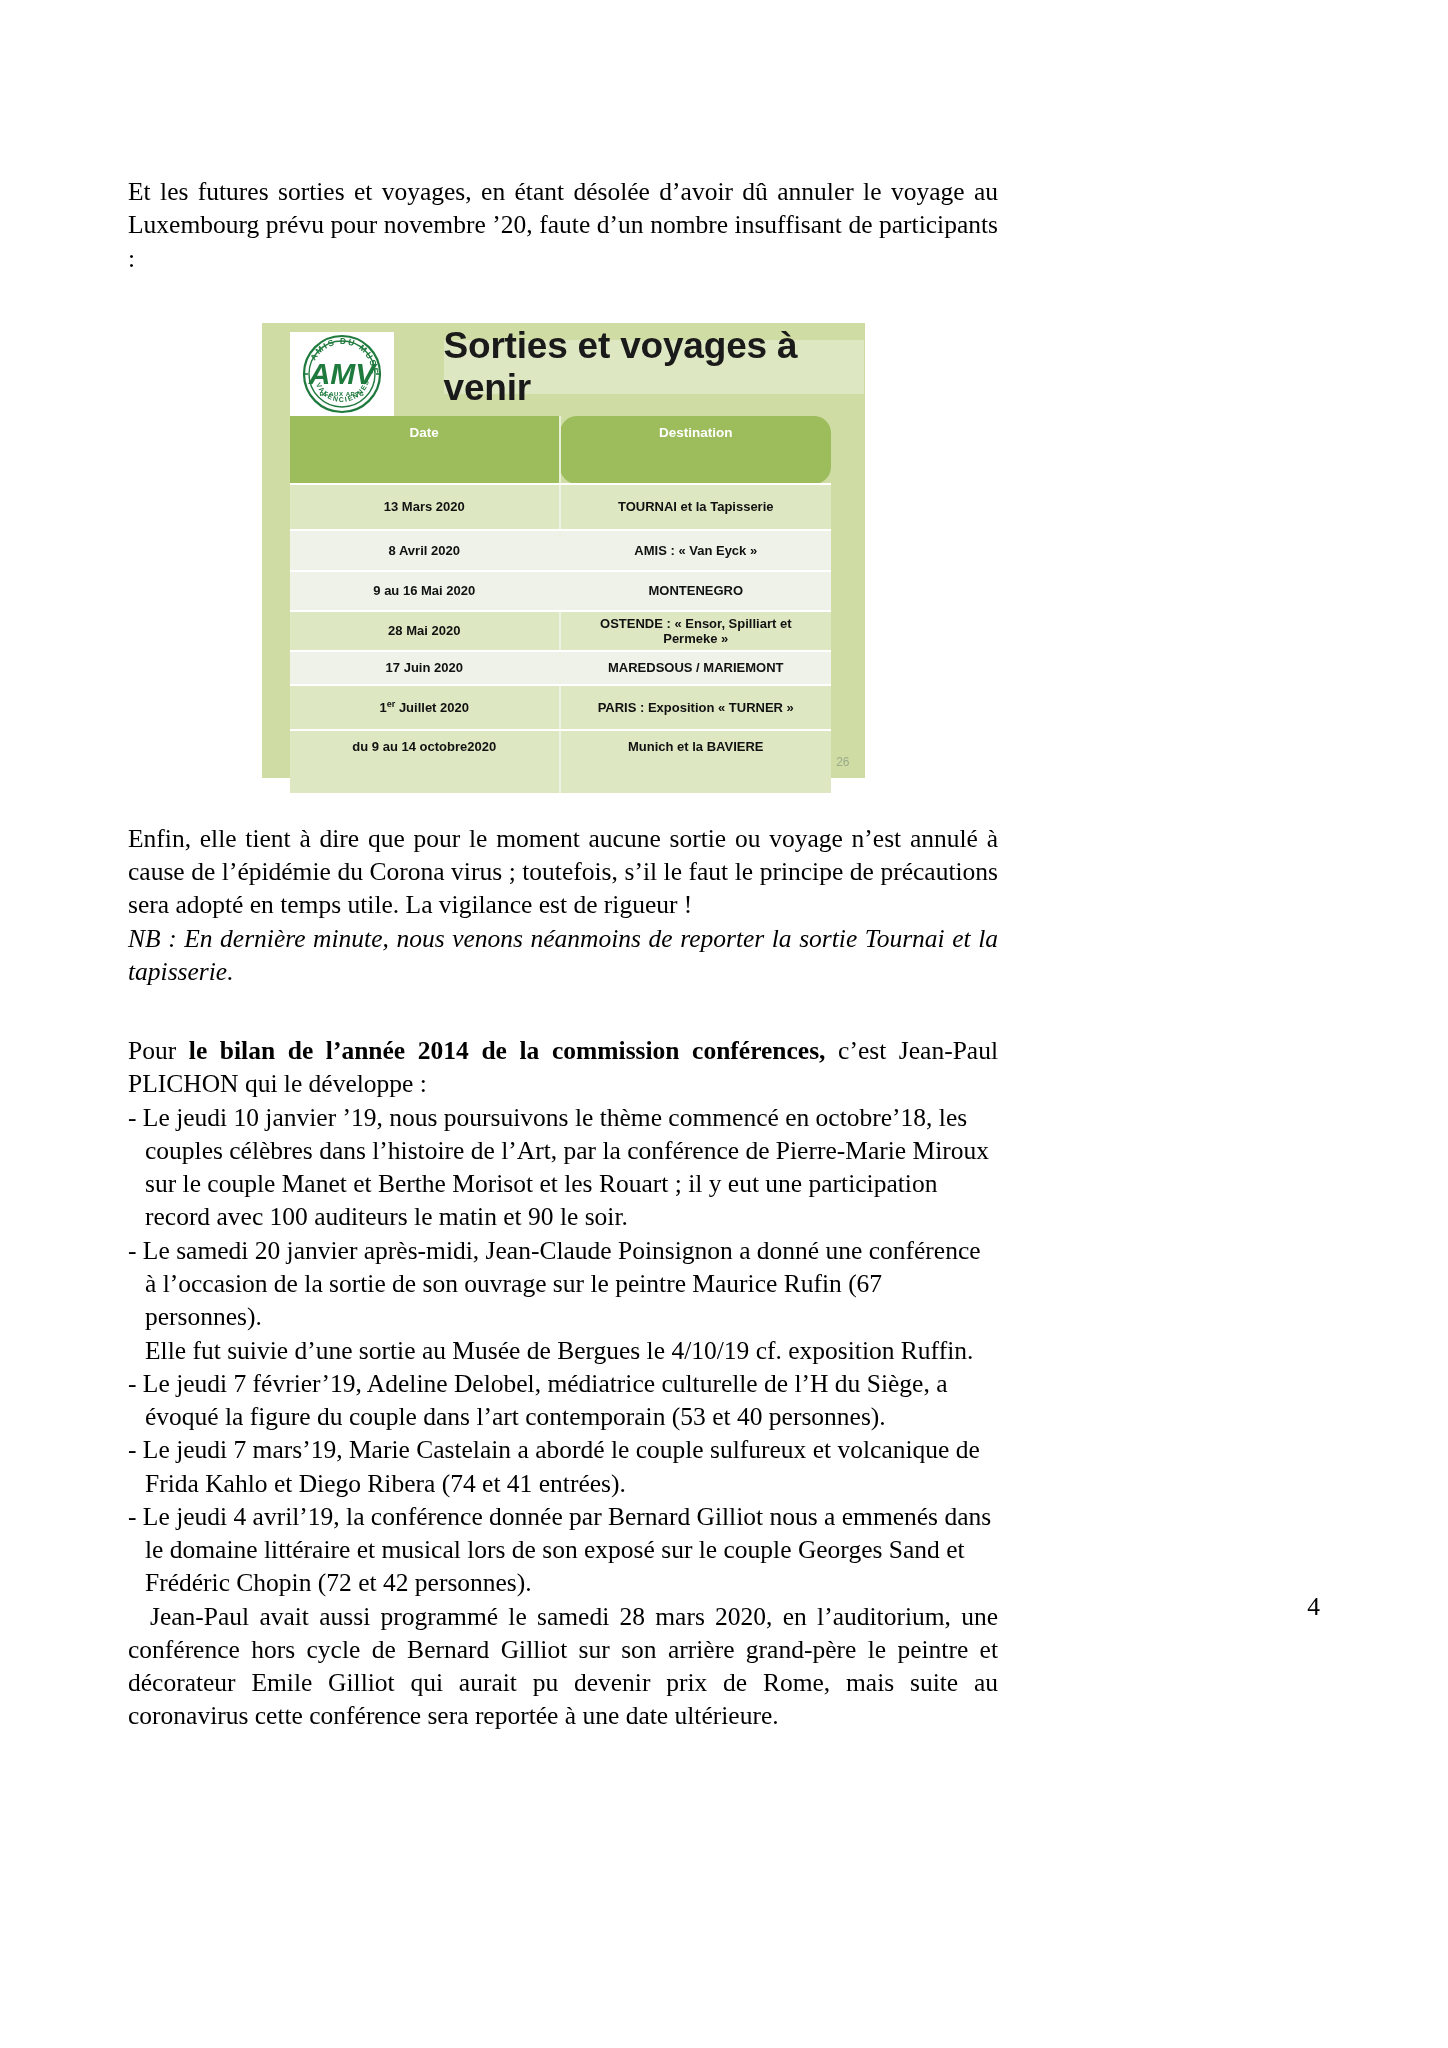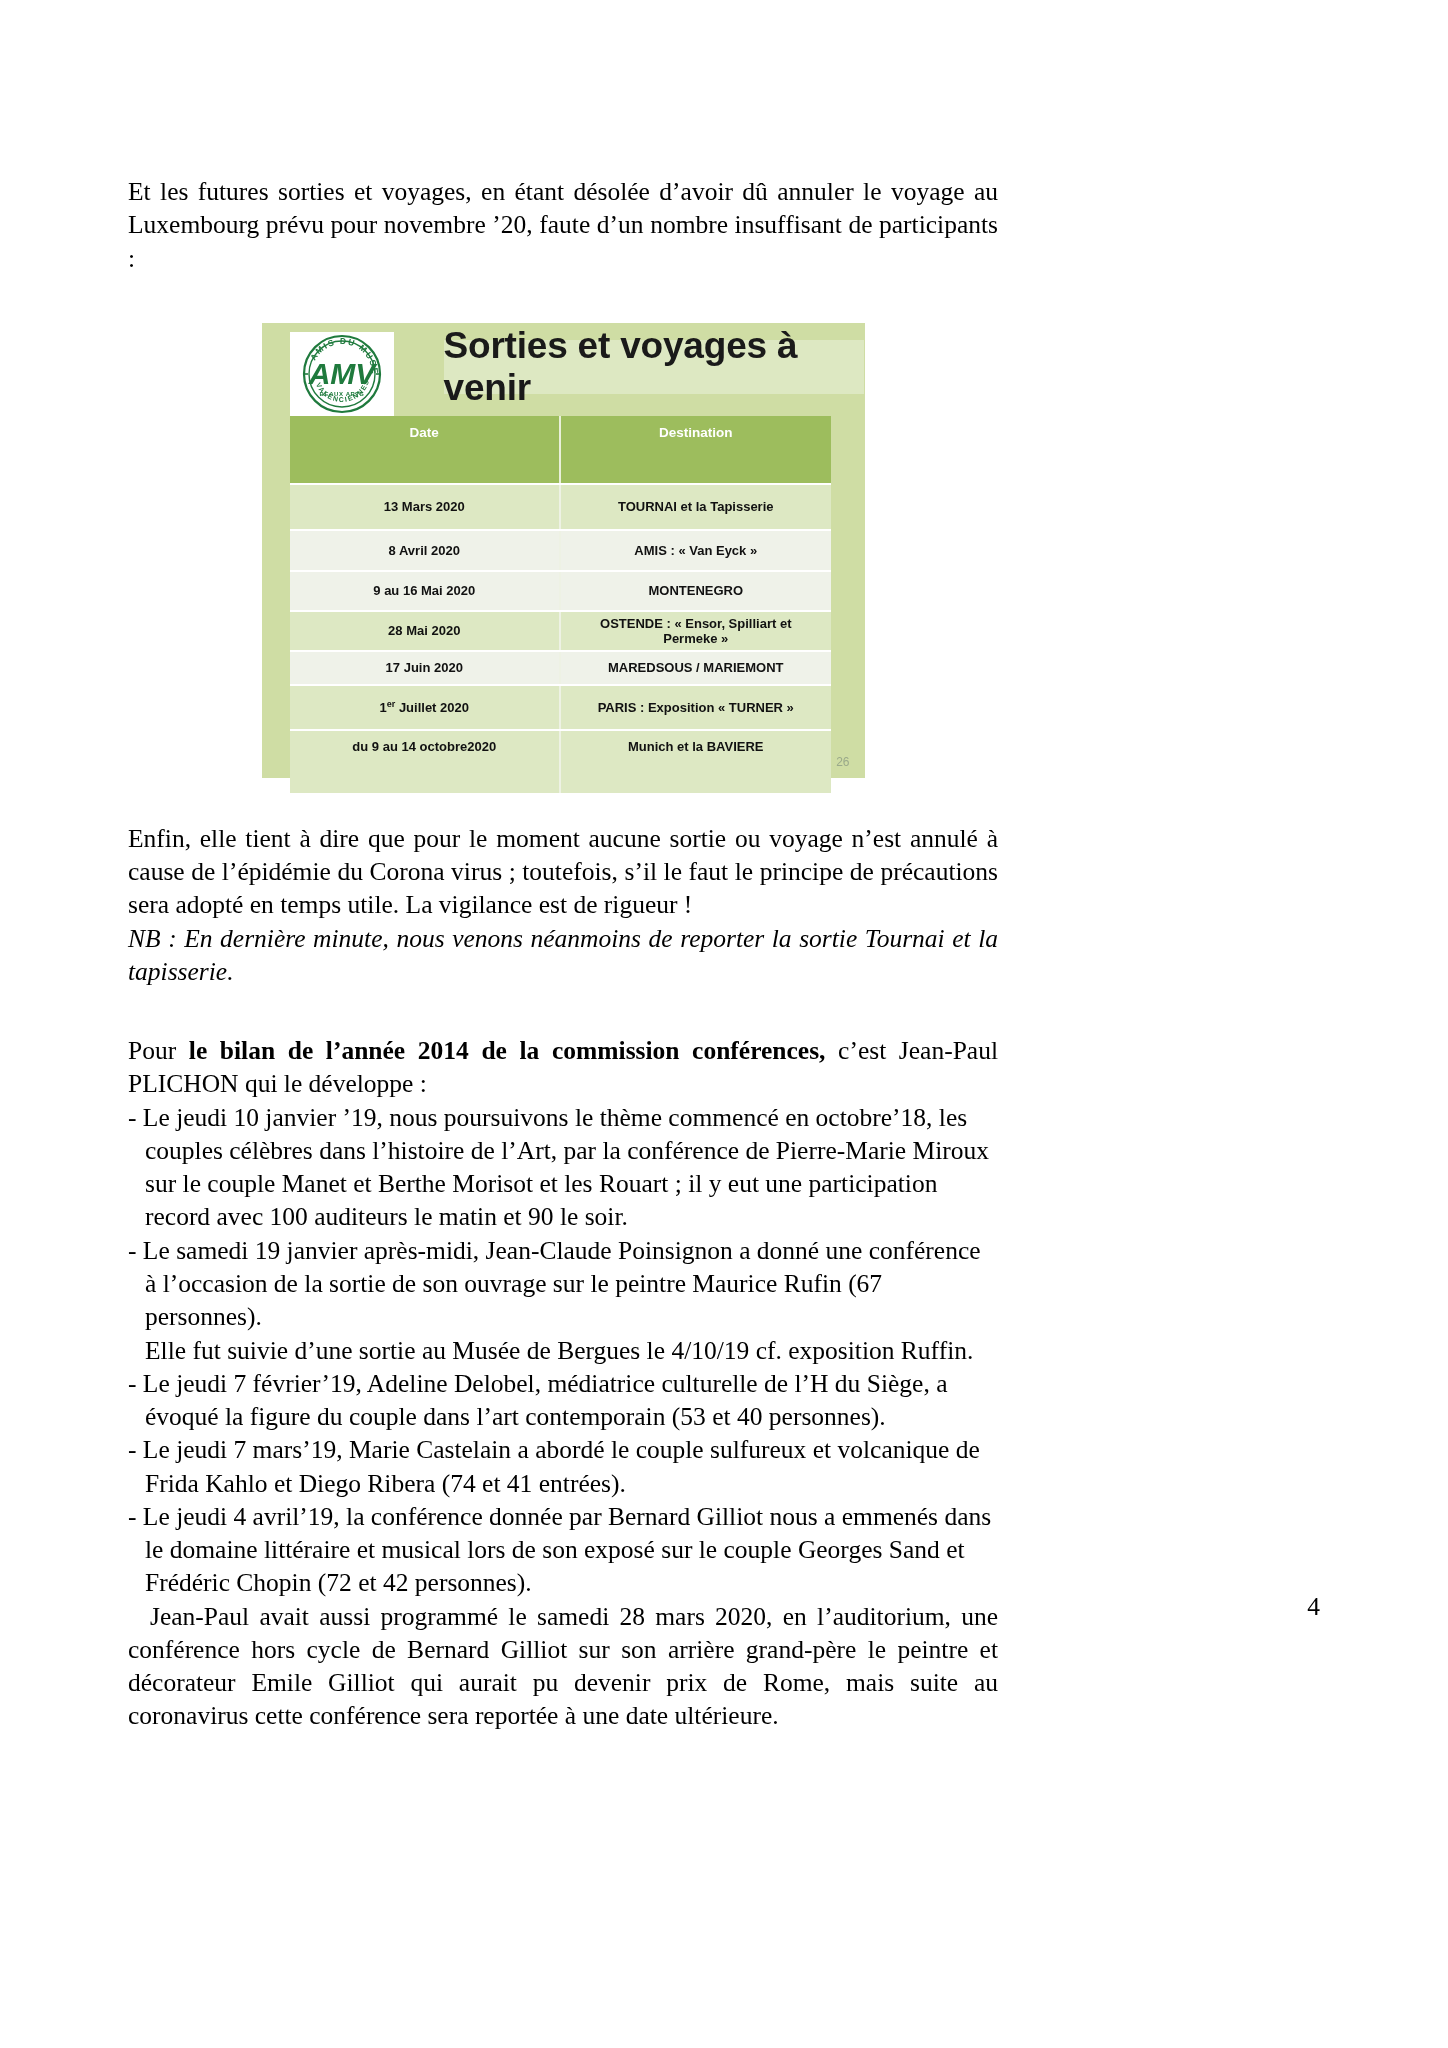--- a/index.html
+++ b/index.html
@@ -107,21 +107,21 @@
     background: #9dbd5d;
     color: #ffffff;
     font-size: 13.5px;
     font-weight: bold;
     height: 57px;
     vertical-align: top;
     padding-top: 9px;
     border-right: 2px solid #e9f0da;
     border-bottom: 2px solid #ffffff;
   }
-  table.sched th:last-child { border-right: none; }
+  table.sched th:last-child { border-right: none; border-radius: 17px; }
   table.sched td {
     font-size: 13px;
     font-weight: bold;
     color: #111111;
     text-align: center;
     border-right: 2px solid #eef2e4;
     border-bottom: 2px solid #ffffff;
     padding: 0 20px;
   }
   table.sched td:last-child { border-right: none; }
@@ -260,21 +260,21 @@
 
     <p class="body-par">Enfin, elle tient à dire que pour le moment aucune sortie ou voyage n’est annulé à cause de l’épidémie du Corona virus ; toutefois, s’il le faut le principe de précautions sera adopté en temps utile. La vigilance est de rigueur !</p>
     <p class="body-par italic">NB : En dernière minute, nous venons néanmoins de reporter la sortie Tournai et la tapisserie.</p>
 
     <div class="gap-md"></div>
 
     <p class="body-par"><span>Pour </span><span class="bold">le bilan de l’année 2014 de la commission conférences,</span><span> c’est Jean-Paul PLICHON qui le développe :</span></p>
 
     <ul class="conf-list">
       <li>- Le jeudi 10 janvier ’19, nous poursuivons le thème commencé en octobre’18, les couples célèbres dans l’histoire de l’Art, par la conférence de Pierre-Marie Miroux sur le couple Manet et Berthe Morisot et les Rouart ; il y eut une participation record avec 100 auditeurs le matin et 90 le soir.</li>
-      <li>- Le samedi 19 janvier après-midi, Jean-Claude Poinsignon a donné une conférence à l’occasion de la sortie de son ouvrage sur le peintre Maurice Rufin (67 personnes).</li>
+      <li>- Le samedi 20 janvier après-midi, Jean-Claude Poinsignon a donné une conférence à l’occasion de la sortie de son ouvrage sur le peintre Maurice Rufin (67 personnes).</li>
       <li class="sub-line" style="text-indent:0">Elle fut suivie d’une sortie au Musée de Bergues le 4/10/19 cf. exposition Ruffin.</li>
       <li>- Le jeudi 7 février’19, Adeline Delobel, médiatrice culturelle de l’H du Siège, a évoqué la figure du couple dans l’art contemporain (53 et 40 personnes).</li>
       <li>- Le jeudi 7 mars’19, Marie Castelain a abordé le couple sulfureux et volcanique de Frida Kahlo et Diego Ribera (74 et 41 entrées).</li>
       <li>- Le jeudi 4 avril’19, la conférence donnée par Bernard Gilliot nous a emmenés dans le domaine littéraire et musical lors de son exposé sur le couple Georges Sand et Frédéric Chopin (72 et 42 personnes).</li>
     </ul>
 
     <p class="final-par"><span class="indent-first"></span><span>Jean-Paul avait aussi programmé  </span><span class="uline">le samedi 28 mars 2020</span><span>, en l’auditorium, </span><span class="uline">une conférence hors cycle</span><span> de Bernard Gilliot sur son arrière grand-père le peintre et  décorateur Emile Gilliot qui aurait pu devenir prix de Rome, mais suite au coronavirus cette conférence sera reportée à une date ultérieure.</span></p>
 
   </div>
 

